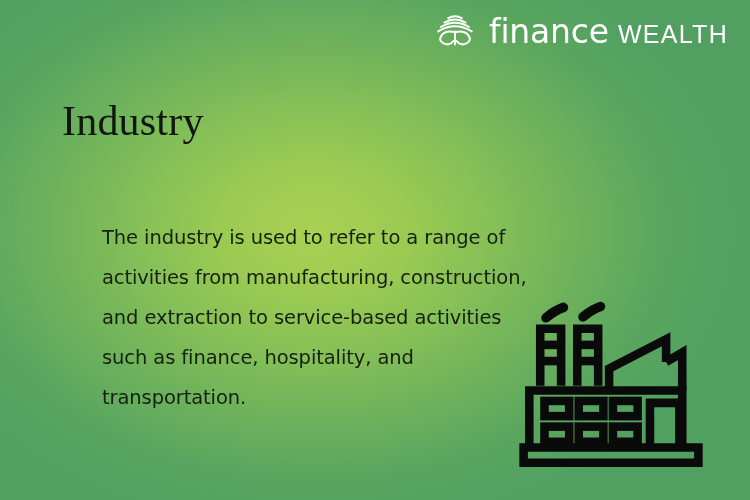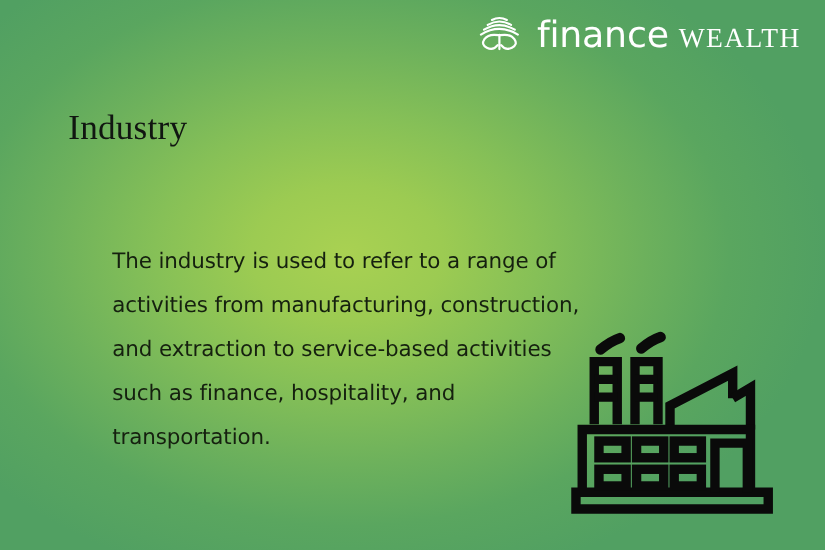--- a/index.html
+++ b/index.html
@@ -58,31 +58,31 @@
     font-weight: 400;
     letter-spacing: -0.2px;
     font-family: "DejaVu Sans", sans-serif;
   }
   #brand-sub {
     color: #ffffff;
     font-size: 25px;
     line-height: 1;
     font-weight: 300;
     letter-spacing: 1.3px;
-    font-family: Liberation Serif, serif;
+    font-family: Liberation Sans, sans-serif;
   }
 
   
   #headline {
     position: absolute;
     left: 62px;
     top: 98px;
     margin: 0;
     font-family: "Liberation Serif", "DejaVu Serif", serif;
-    font-size: 32px;
+    font-size: 42px;
     line-height: 1.12;
     font-weight: 400;
     color: #111611;
     letter-spacing: 0.2px;
   }
 
   
   #body-copy {
     position: absolute;
     left: 84px;

